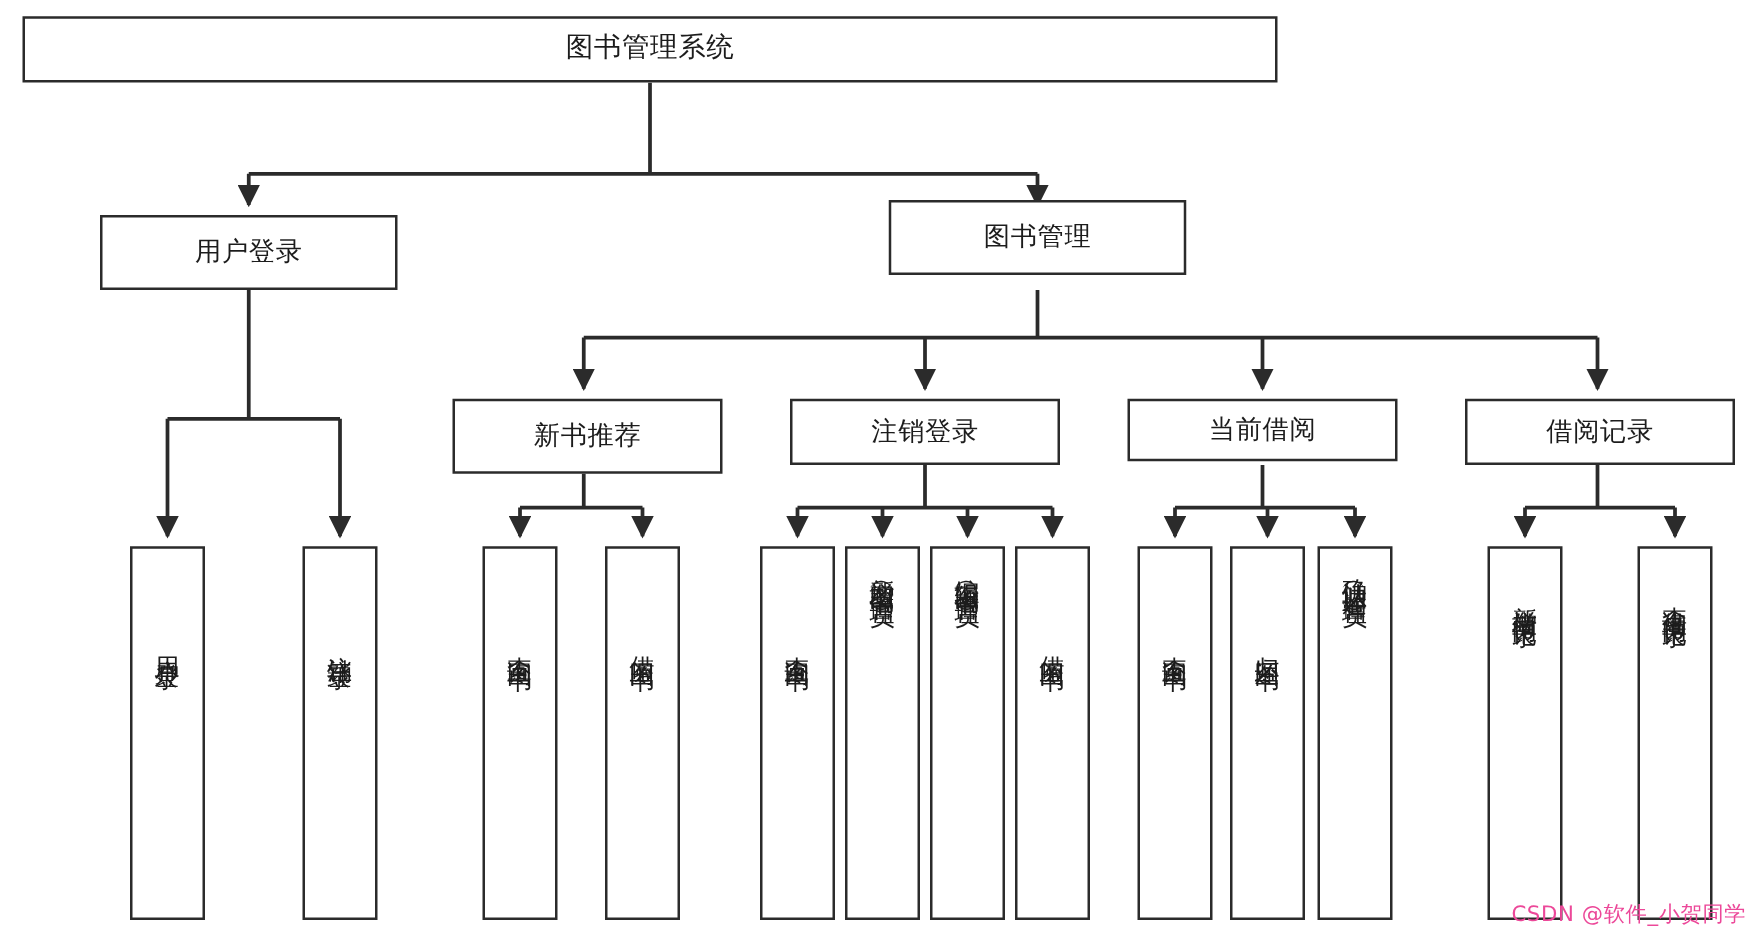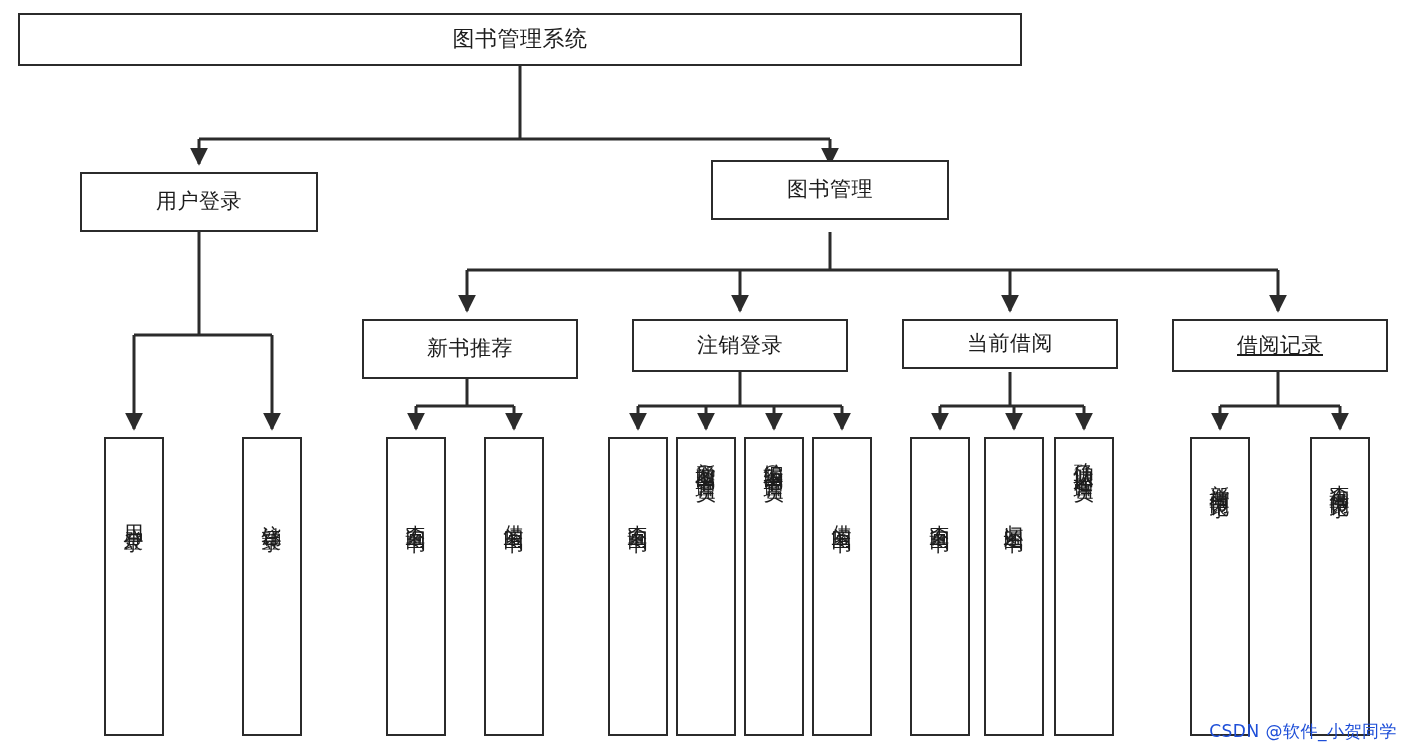--- a/index.html
+++ b/index.html
@@ -64,21 +64,21 @@
     font-size: 20px;
     letter-spacing: 3px;
     line-height: 1;
     white-space: nowrap;
   }
   .watermark {
     position: absolute;
     right: 8px;
     bottom: 4px;
     font-size: 17px;
-    color: #1d4ed8;
+    color: #ec4899;
     letter-spacing: 0.5px;
     white-space: nowrap;
     z-index: 5;
   }
 </style>
 </head>
 <body>
 
 <div id="diagram-root">
 
@@ -145,21 +145,21 @@
 
   <div class="node horizontal" style="left:362px; top:319px; width:216px; height:60px;">
     <span class="label">新书推荐</span>
   </div>
   <div class="node horizontal" style="left:632px; top:319px; width:216px; height:53px;">
     <span class="label">注销登录</span>
   </div>
   <div class="node horizontal" style="left:902px; top:319px; width:216px; height:50px;">
     <span class="label">当前借阅</span>
   </div>
-  <div class="node horizontal" style="left:1172px; top:319px; width:216px; height:53px;text-decoration:underline;">
+  <div class="node horizontal" style="left:1172px; top:319px; width:216px; height:53px;">
     <span class="label">借阅记录</span>
   </div>
 
   <div class="node vertical" style="left:104px; top:437px; width:60px; height:299px; padding-top:70px;">
     <span class="label">用户登录</span>
   </div>
   <div class="node vertical" style="left:242px; top:437px; width:60px; height:299px; padding-top:70px;">
     <span class="label">注销登录</span>
   </div>
   <div class="node vertical" style="left:386px; top:437px; width:60px; height:299px; padding-top:70px;">

